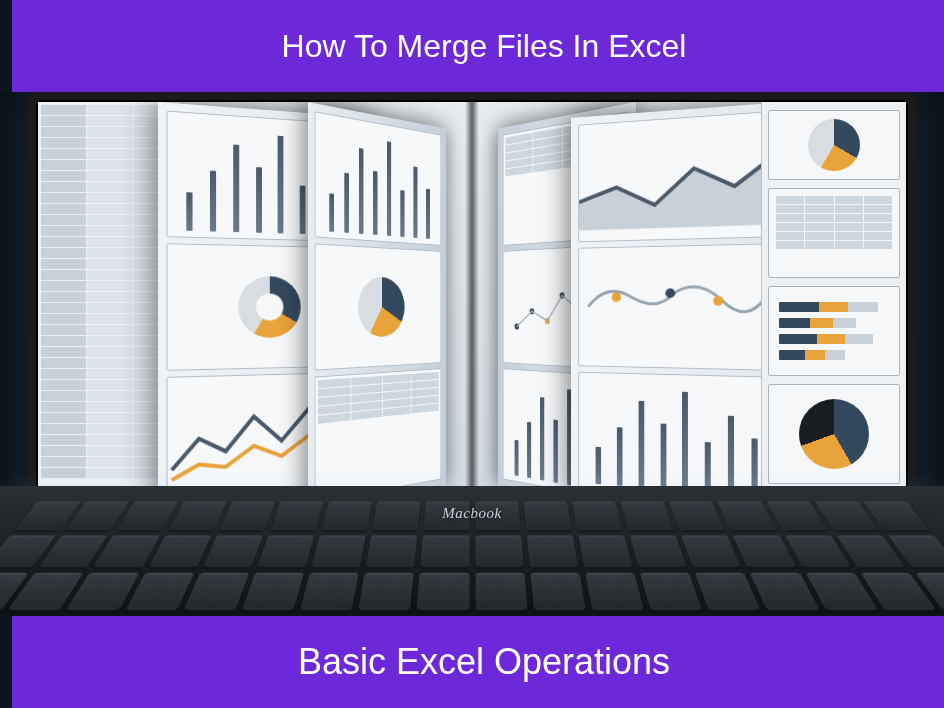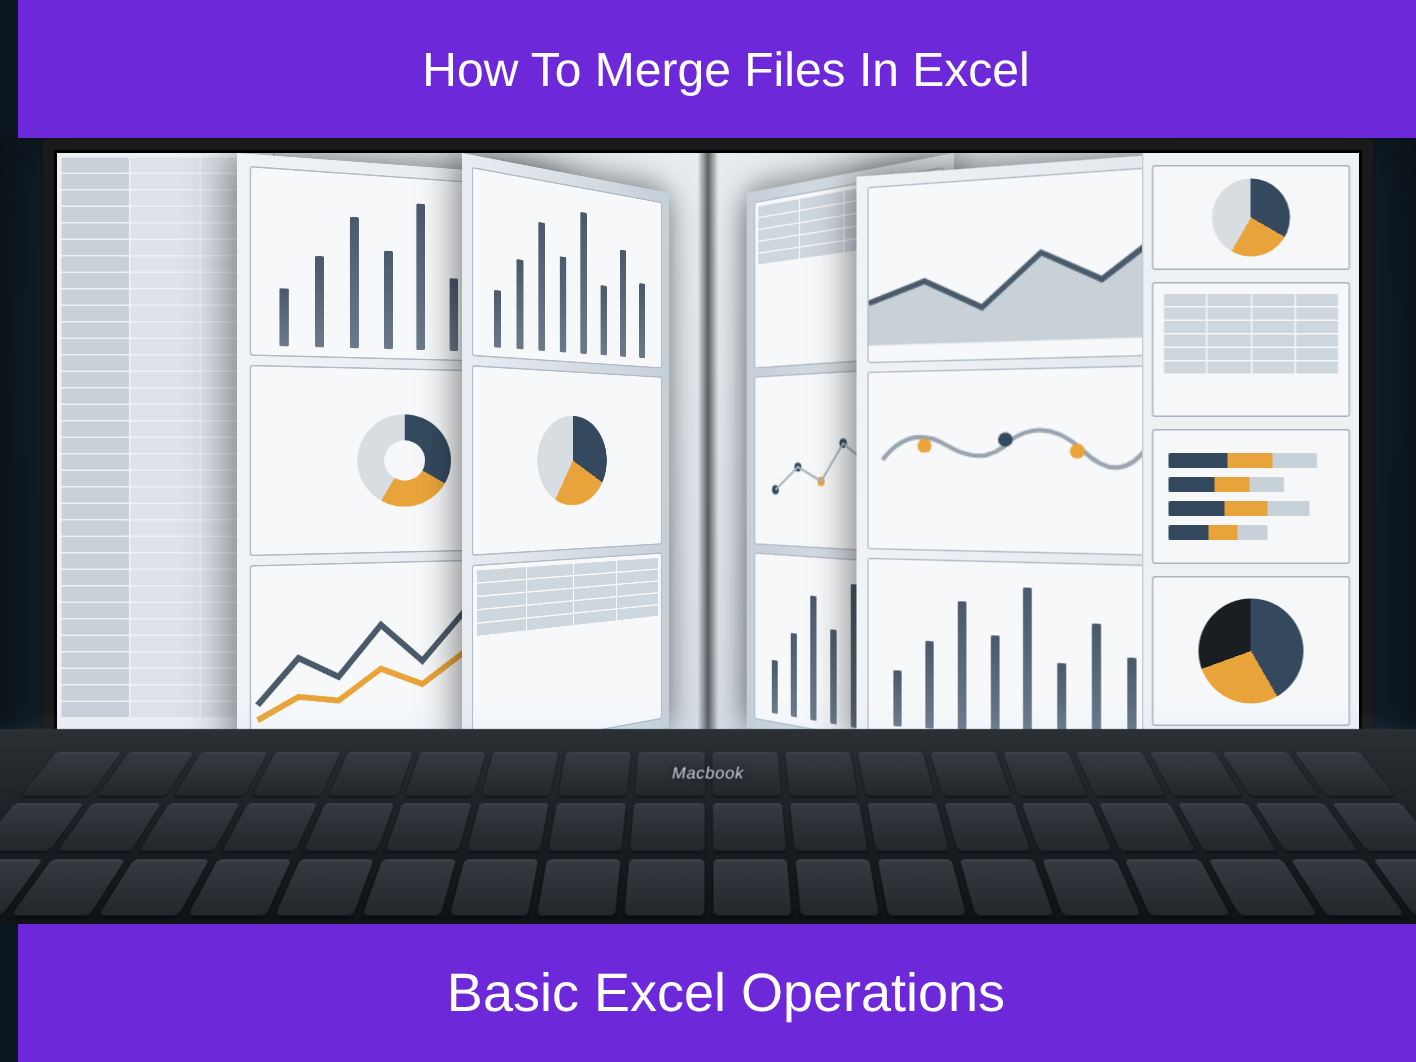--- a/index.html
+++ b/index.html
@@ -51,21 +51,21 @@
 
 .pie { width: 64px; height: 64px; border-radius: 50%; background: conic-gradient(#34495e 0 120deg, #e8a43a 120deg 210deg, #d8dde2 210deg 360deg); position:relative; }
 .pie.donut::after { content:''; position:absolute; inset:18px; background:#f5f7f9; border-radius:50%; }
 
 
 .keyboard-deck { position: absolute; bottom: 0; left: 0; right: 0; height: 130px; background: linear-gradient(180deg, #2a3034 0%, #1a1e22 60%, #0e1114 100%); transform: perspective(600px) rotateX(40deg); transform-origin: top center; box-shadow: 0 -2px 20px rgba(150,200,255,0.1); }
 .keys { display: grid; grid-template-columns: repeat(18, 1fr); grid-template-rows: repeat(3, 1fr); gap: 5px; padding: 18px 50px 10px; height: 100%; }
 .keys span { background: linear-gradient(180deg,#353b40,#22272b); border-radius: 3px; box-shadow: inset 0 1px 0 rgba(255,255,255,0.08), 0 1px 2px rgba(0,0,0,0.6); }
 
 
-.hinge { position: absolute; bottom: 94px; left: 50%; transform: translateX(-50%); color: #c8d0d8; font-family: Liberation Sans, sans-serif; font-style: italic; font-size: 11px; letter-spacing: 0.5px; z-index: 8; text-shadow: 0 0 4px rgba(0,0,0,0.6); }
+.hinge { position: absolute; bottom: 94px; left: 50%; transform: translateX(-50%); color: #c8d0d8; font-family: Liberation Serif, serif; font-style: italic; font-size: 15px; letter-spacing: 0.5px; z-index: 8; text-shadow: 0 0 4px rgba(0,0,0,0.6); }
 
 
 .tinygrid { display:grid; grid-template-columns: repeat(4,1fr); grid-auto-rows: 8px; gap:1px; width:100%; height:100%; padding:3px; }
 .tinygrid i { background:#cfd7de; }
 
 
 .hbar { display:flex; flex-direction:column; justify-content:space-around; padding:8px 6px; width:100%; height:100%; }
 .hbar i { height:10px; background: linear-gradient(90deg,#34495e 40%, #e8a43a 40% 70%, #c8d0d8 70%); border-radius:1px; width:90%; }
 .hbar i:nth-child(2){width:70%} .hbar i:nth-child(3){width:85%} .hbar i:nth-child(4){width:60%}
 </style>

